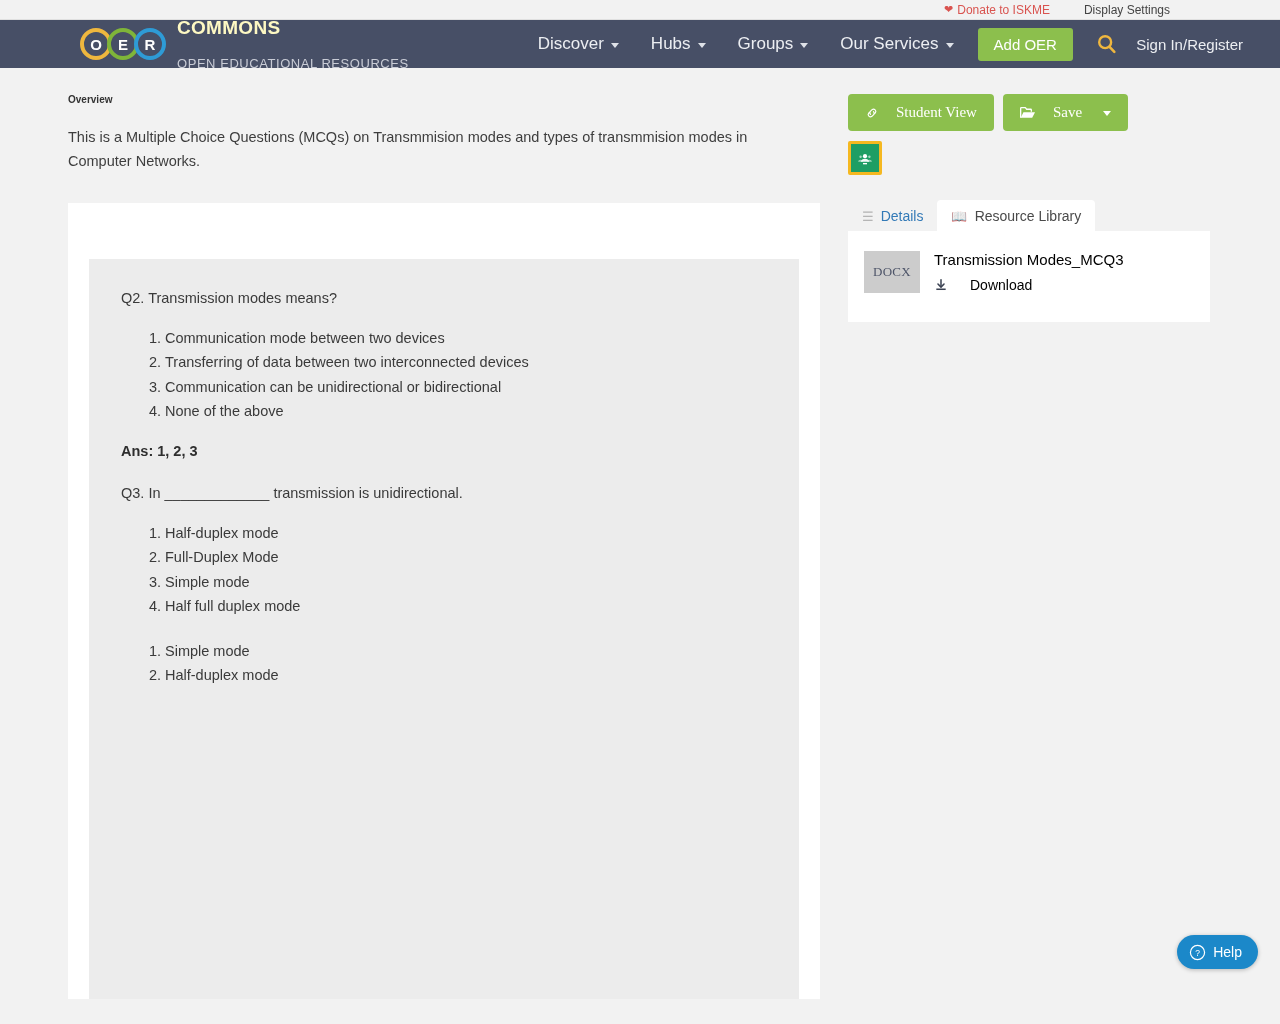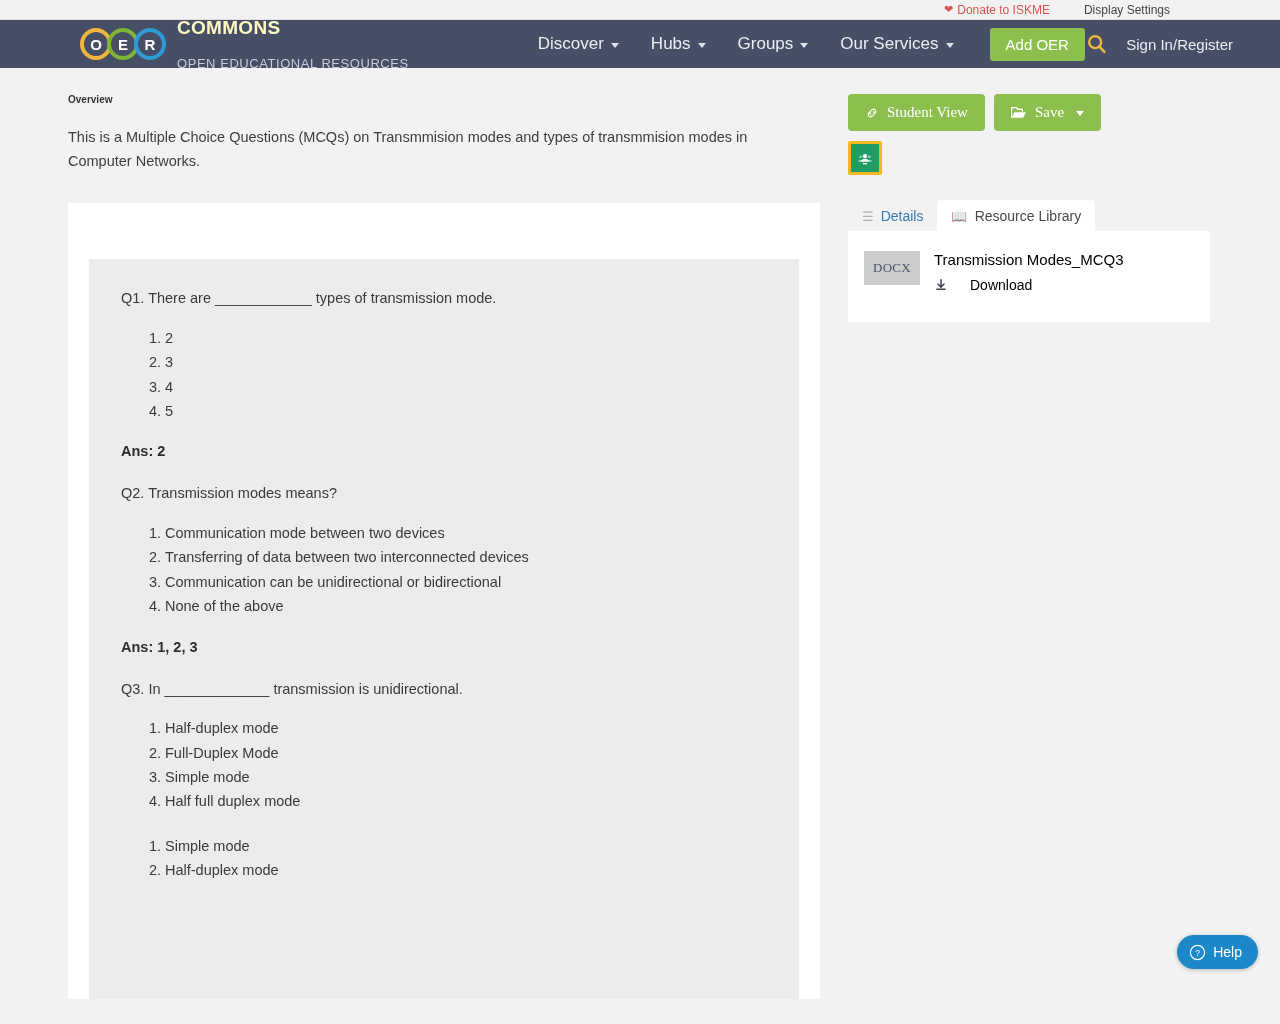--- a/index.html
+++ b/index.html
@@ -99,28 +99,28 @@
     display: inline-block;
     position: relative; top: 1px;
   }
   .add-oer-btn {
     background: #8cbf4d;
     color: #fff;
     font-size: 15px;
     border: none;
     border-radius: 3px;
     padding: 9px 16px;
-    margin-left: 20px;
+    margin-left: 8px;
     cursor: pointer;
     font-family: inherit;
     line-height: 1;
   }
   .header-right {
     position: absolute;
-    right: 23px;
+    right: 13px;
     display: flex;
     align-items: center;
     gap: 0;
   }
   .search-btn {
     background: none; border: none; cursor: pointer;
     padding: 0 18px; display: flex; align-items: center;
   }
   .signin-link {
     color: #eceef2; font-size: 15px; text-decoration: none;
@@ -202,21 +202,21 @@
     background: #8cbf4d;
     color: #fff;
     border: none;
     border-radius: 4px;
     font-size: 15px;
     font-family: "Liberation Serif", serif;
     padding: 10px 17px;
     cursor: pointer;
     display: inline-flex;
     align-items: center;
-    gap: 8px;
+    gap: 17px;
     line-height: 1.15;
   }
   .btn-green .caret-down { border-top-color: #fff; margin-left: 4px; }
   .classroom-btn {
     width: 34px; height: 34px;
     background: #1e9e64;
     border: 3px solid #f5b820;
     border-radius: 2px;
     display: flex; align-items: center; justify-content: center;
     cursor: pointer; padding: 0;
@@ -247,21 +247,21 @@
     border-radius: 4px 4px 0 0;
   }
   .tab-icon { color: #b5b5b5; font-size: 13px; line-height: 1; }
   .tab-panel {
     background: #fff;
     padding: 20px 22px 26px 16px;
     min-height: 90px;
   }
   .resource-row { display: flex; gap: 14px; align-items: flex-start; }
   .docx-thumb {
-    width: 56px; height: 34px;
+    width: 56px; height: 42px;
     background: #cccccc;
     color: #4d5468;
     font-family: "Liberation Serif", serif;
     font-size: 13px;
     display: flex; align-items: center; justify-content: center;
     flex: 0 0 56px;
     letter-spacing: .3px;
   }
   .resource-title {
     font-size: 15px;
@@ -362,30 +362,20 @@
 
   <div class="col-left">
 
 
     <div class="overview-label">Overview</div>
     <p class="overview-text">This is a Multiple Choice Questions (MCQs) on Transmmision modes and types of transmmision modes in Computer Networks.</p>
 
     <div class="doc-card">
       <div class="doc-inner">
 
-        <div class="q-block">
-          <p class="q-text">Q1. There are ____________ types of transmission mode.</p>
-          <ol class="q-opts">
-            <li>2</li>
-            <li>3</li>
-            <li>4</li>
-            <li>5</li>
-          </ol>
-          <p class="ans">Ans: 2</p>
-        </div>
 
         <div class="q-block">
           <p class="q-text">Q2. Transmission modes means?</p>
           <ol class="q-opts">
             <li>Communication mode between two devices</li>
             <li>Transferring of data between two interconnected devices</li>
             <li>Communication can be unidirectional or bidirectional</li>
             <li>None of the above</li>
           </ol>
           <p class="ans">Ans: 1, 2, 3</p>

